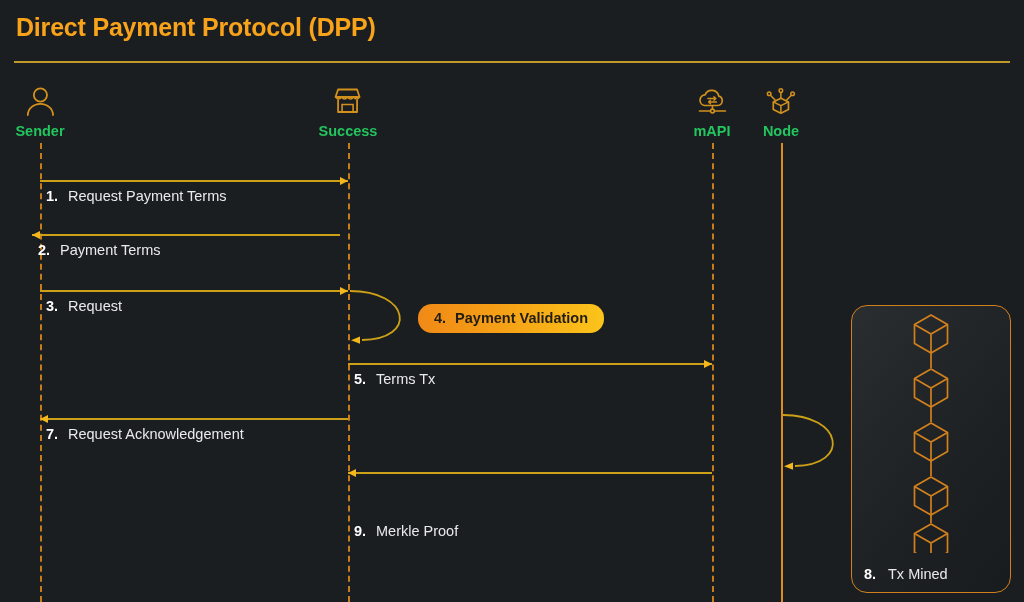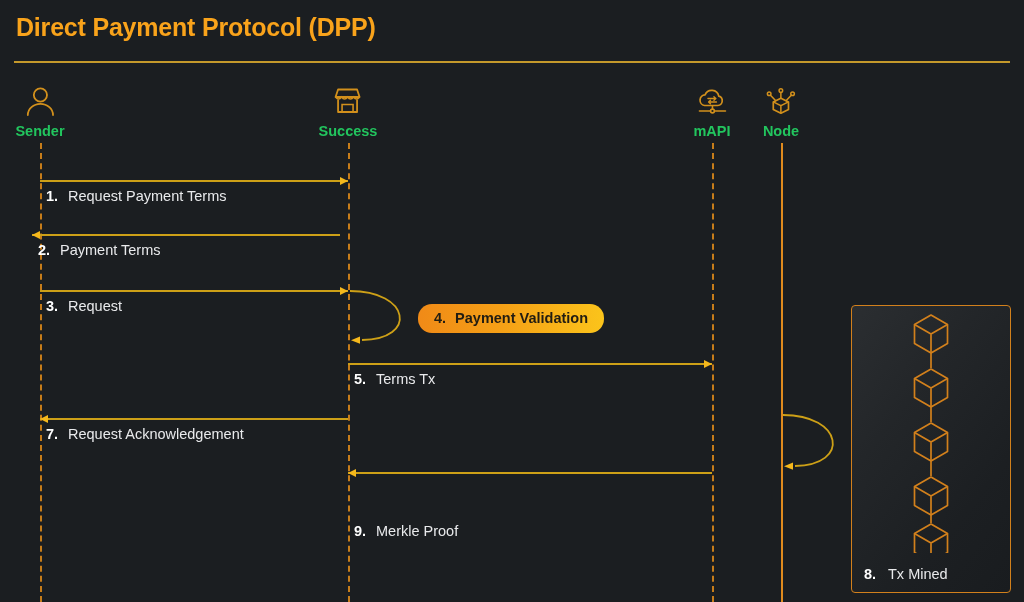--- a/index.html
+++ b/index.html
@@ -123,21 +123,21 @@
     position: absolute;
     line-height: 0;
   }
   #chain-panel {
     position: absolute;
     left: 851px;
     top: 305px;
     width: 158px;
     height: 286px;
     border: 1.5px solid #d2801c;
-    border-radius: 4px;
+    border-radius: 16px;
     background: linear-gradient(128deg, #2b2e31 0%, #232629 34%, #1c1f22 72%, #191c1f 100%);
     overflow: hidden;
   }
   #chain-svg {
     position: absolute;
     left: 40px;
     top: 5px;
   }
   #chain-label {
     position: absolute;

